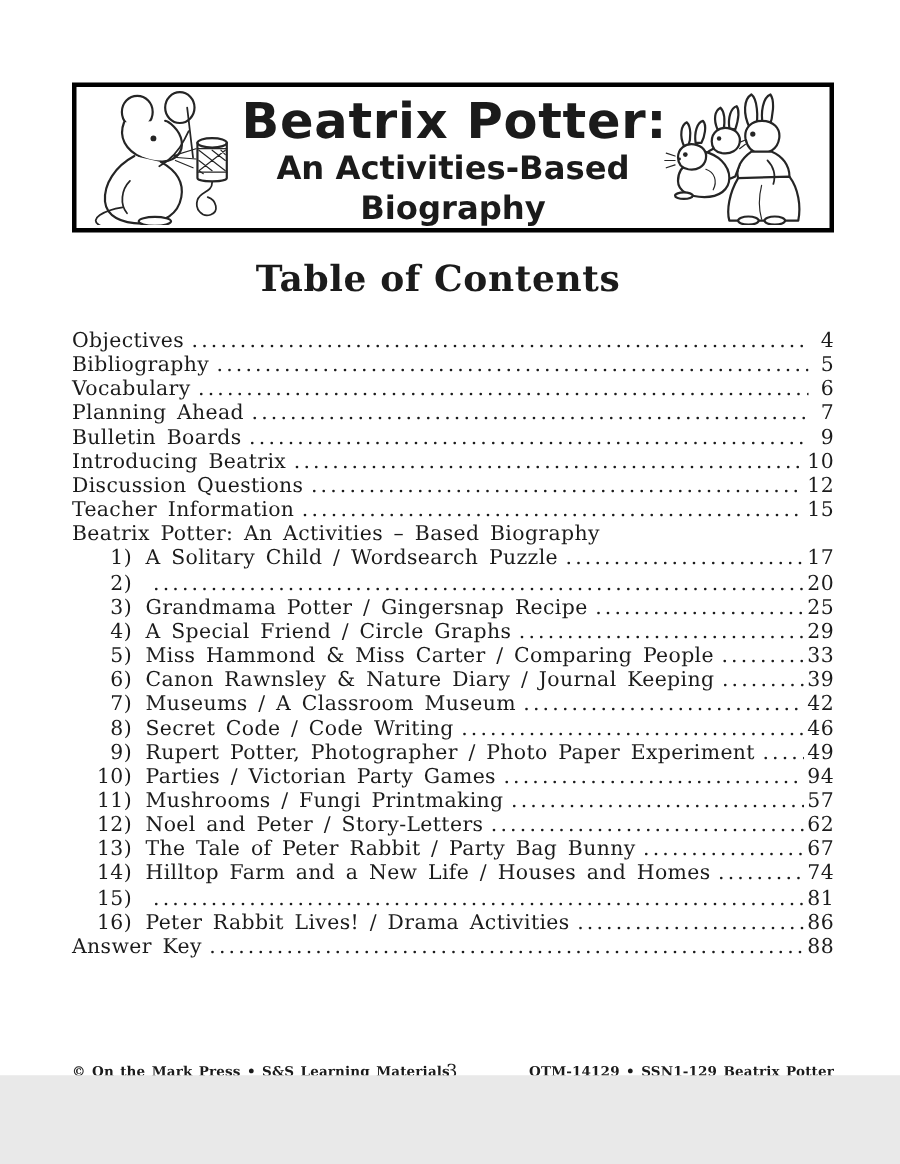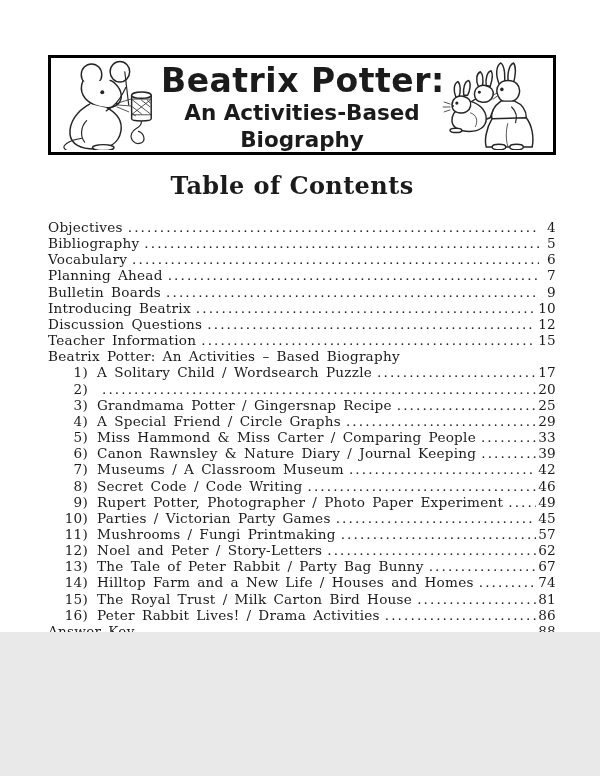--- a/index.html
+++ b/index.html
@@ -1,19 +1,19 @@
 <!DOCTYPE html>
 <html><head>
 <meta charset="utf-8">
 <style>
   html, body { margin: 0; padding: 0; background: #e9e9e9; }
   .page {
     position: relative;
     width: 600px;
-    height: 632px;
+    height: 717px;
     background: #ffffff;
     font-family: "DejaVu Serif", serif;
     color: #1b1b1b;
     overflow: hidden;
   }
 
   
   .header-box {
     position: absolute;
     left: 48px; top: 55px;
@@ -294,21 +294,21 @@
       <span class="toc-num">9)</span>
       <span class="toc-label">Rupert Potter, Photographer / Photo Paper Experiment</span>
       <span class="toc-dots"></span>
       <span class="toc-page">49</span>
     </div>
 
     <div class="toc-row">
       <span class="toc-num">10)</span>
       <span class="toc-label">Parties / Victorian Party Games</span>
       <span class="toc-dots"></span>
-      <span class="toc-page">45</span>
+      <span class="toc-page">94</span>
     </div>
 
     <div class="toc-row">
       <span class="toc-num">11)</span>
       <span class="toc-label">Mushrooms / Fungi Printmaking</span>
       <span class="toc-dots"></span>
       <span class="toc-page">57</span>
     </div>
 
     <div class="toc-row">
@@ -327,21 +327,20 @@
 
     <div class="toc-row">
       <span class="toc-num">14)</span>
       <span class="toc-label">Hilltop Farm and a New Life / Houses and Homes</span>
       <span class="toc-dots"></span>
       <span class="toc-page">74</span>
     </div>
 
     <div class="toc-row">
       <span class="toc-num">15)</span>
-      <span class="toc-label">The Royal Trust / Milk Carton Bird House</span>
       <span class="toc-dots"></span>
       <span class="toc-page">81</span>
     </div>
 
     <div class="toc-row">
       <span class="toc-num">16)</span>
       <span class="toc-label">Peter Rabbit Lives! / Drama Activities</span>
       <span class="toc-dots"></span>
       <span class="toc-page">86</span>
     </div>

